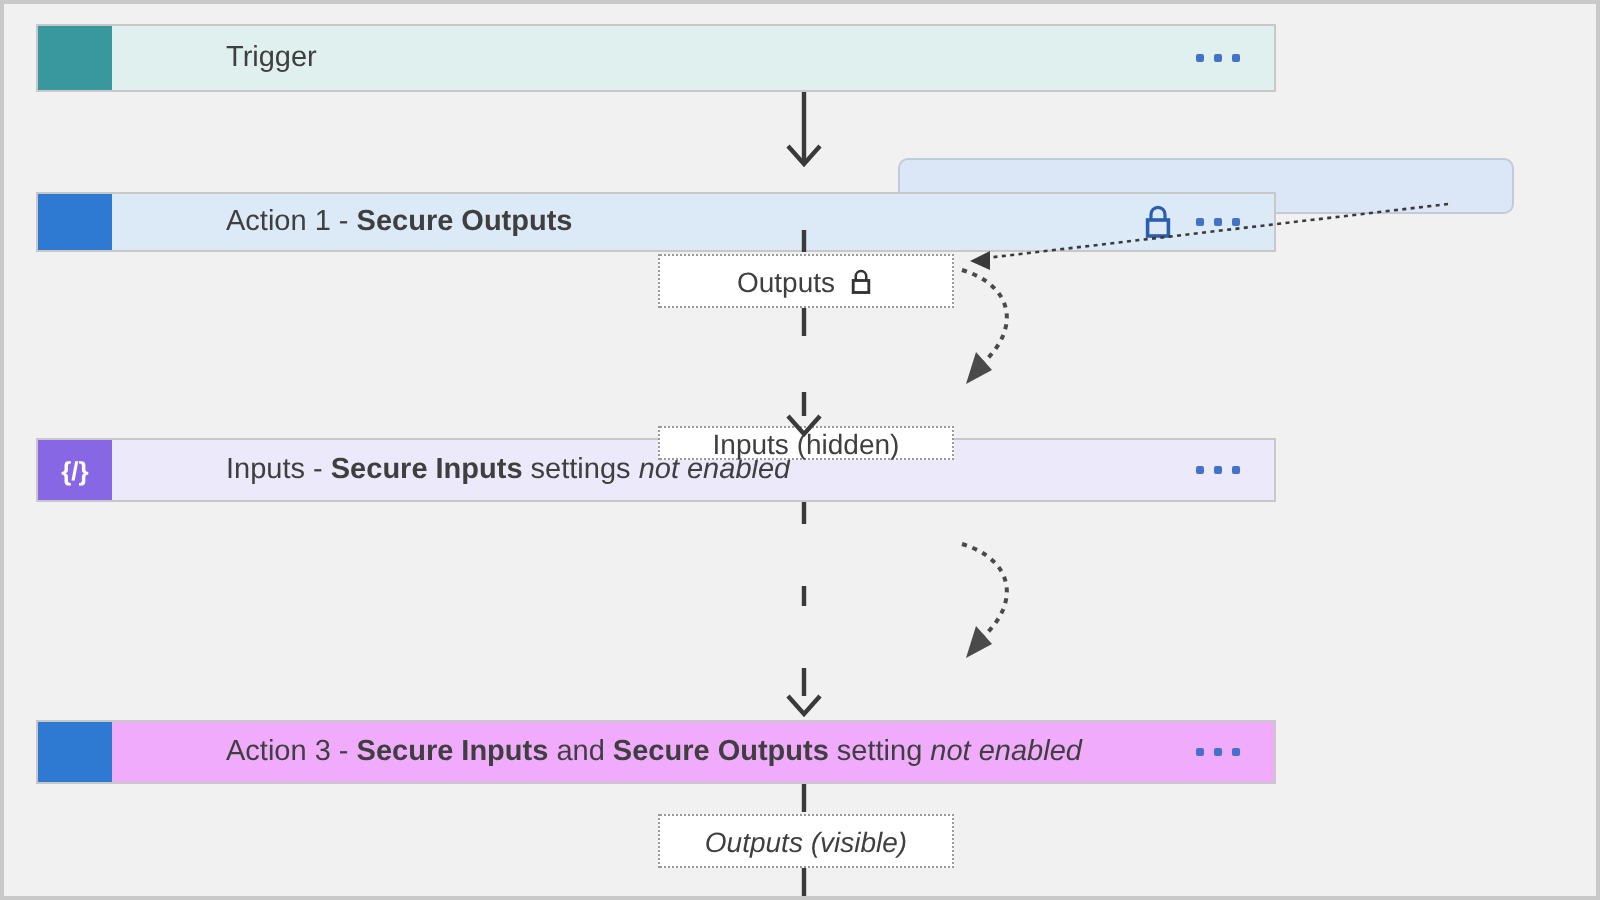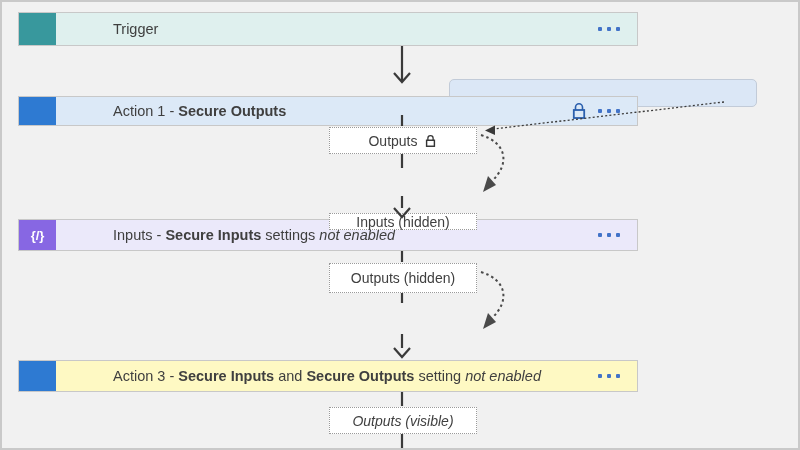--- a/index.html
+++ b/index.html
@@ -48,21 +48,21 @@
     background:#4273c8;display:block;
   }
   .card-lock{
     position:absolute;right:48px;top:50%;
     transform:translateY(-50%);
     width:20px;height:20px;
   }
   #trigger-card{top:10px;height:34px;background:#dff0ee;}
   #action1-card{top:94px;height:30px;background:#dce9f7;}
   #compose-card{top:217px;height:32px;background:#ebe9fa;}
-  #action3-card{top:358px;height:32px;background:#fef9c3;}
+  #action3-card{top:358px;height:32px;background:#f0abfc;}
   
   .pill{
     position:absolute;
     left:447px;top:77px;width:306px;height:26px;
     background:#dbe7f6;border:1px solid #c2cbd8;
     border-radius:5px;z-index:1;
   }
   
   .abox{
     position:absolute;left:327px;width:148px;
@@ -137,23 +137,20 @@
   <div class="abox" id="box-outputs-locked">
     <span>Outputs</span>
     <svg width="15" height="16" viewBox="0 0 20 20">
       <path d="M6.5 9 V6.2 a3.5 3.5 0 0 1 7 0 V9" fill="none" stroke="#333" stroke-width="1.7"></path>
       <rect x="4.8" y="9" width="10.4" height="8" fill="none" stroke="#333" stroke-width="1.9"></rect>
     </svg>
   </div>
   <div class="abox" id="box-inputs-hidden">
     <span>Inputs (hidden)</span>
   </div>
-  <div class="abox" id="box-outputs-hidden">
-    <span>Outputs (hidden)</span>
-  </div>
   <div class="abox" id="box-outputs-visible">
     <span>Outputs (visible)</span>
   </div>
 
   <svg id="overlay" viewBox="0 0 800 450">
 
     <g stroke="#3a3a3a" stroke-width="2.2" fill="none">
       <line x1="400" y1="44" x2="400" y2="79"></line>
       <path d="M392 71 L400 80 L408 71"></path>
       <line x1="400" y1="113" x2="400" y2="124"></line>

